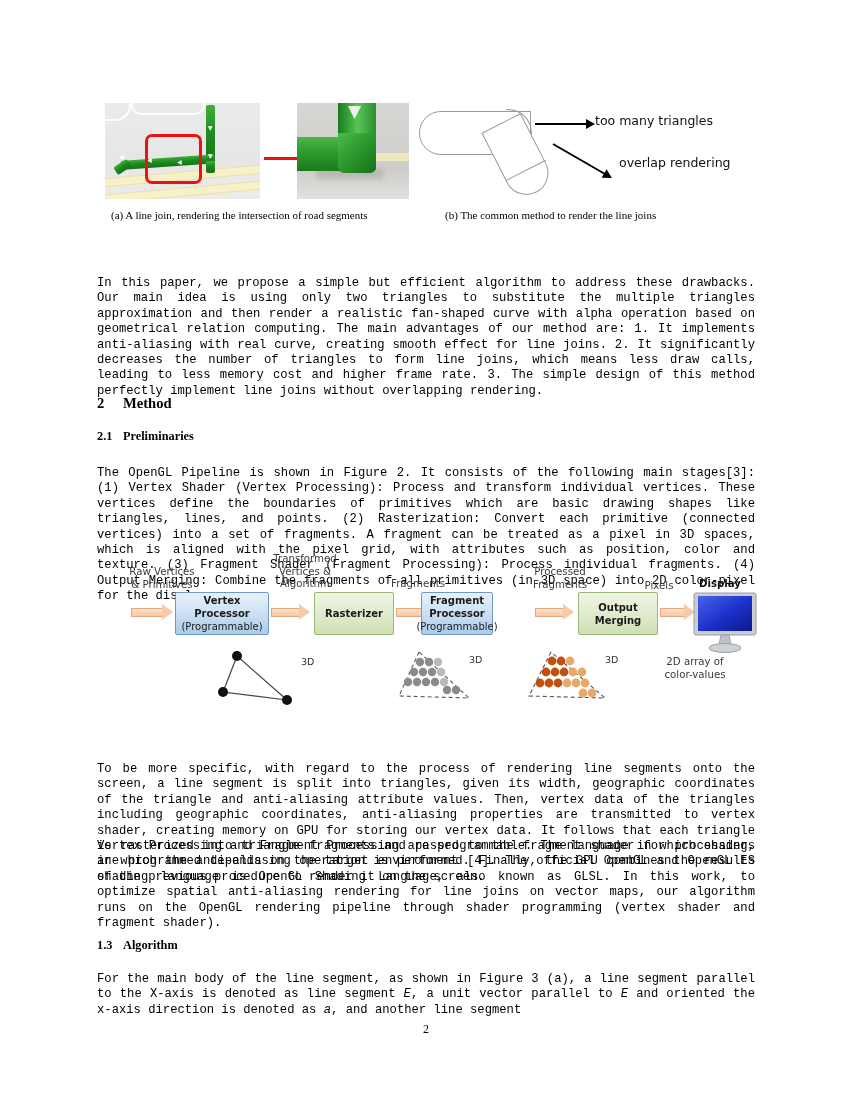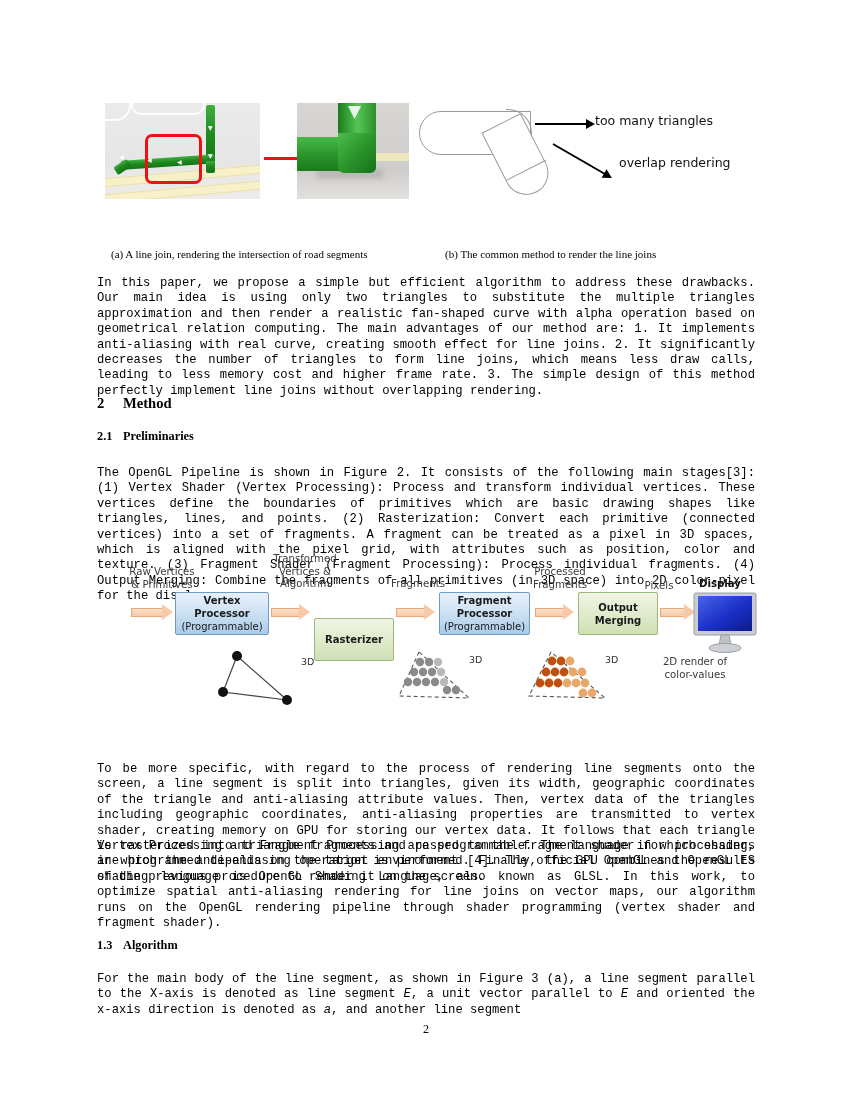--- a/index.html
+++ b/index.html
@@ -259,21 +259,20 @@
     white-space: nowrap;
     text-align: center;
   }
   .cl1 { left: 176px; top: 10px; }
   .cl2 { left: 200px; top: 52px; }
 
   .subcaption {
     position: absolute;
     font-size: 11px;
     white-space: nowrap;
-    margin-top: 39px;
   }
   .subcap-a { left: 14px; top: 106px; }
   .subcap-b { left: 348px; top: 106px; }
   .figcaption {
     position: absolute;
     width: 658px;
     text-align: center;
     font-size: 12.2px;
     top: 131px;
     left: 0;
@@ -512,30 +511,30 @@
           <div>Vertex</div>
           <div>Processor</div>
           <div class="soft">(Programmable)</div>
         </div>
 
         <div class="parrow" style="left:166px; top:49px; width:42px;">
           <div class="shaft" style="width:28px;"></div>
           <div class="head" style="left:28px;"></div>
         </div>
 
-        <div class="pbox pbox-green" style="left:209px; top:36px; width:80px; height:43px;margin-top:26px;">
+        <div class="pbox pbox-green" style="left:209px; top:36px; width:80px; height:43px;">
           <div>Rasterizer</div>
         </div>
 
         <div class="parrow" style="left:291px; top:49px; width:42px;">
           <div class="shaft" style="width:28px;"></div>
           <div class="head" style="left:28px;"></div>
         </div>
 
-        <div class="pbox pbox-blue" style="left:334px; top:36px; width:91px; height:43px;">
+        <div class="pbox pbox-blue" style="left:316px; top:36px; width:72px; height:43px;">
           <div>Fragment</div>
           <div>Processor</div>
           <div class="soft">(Programmable)</div>
         </div>
 
         <div class="parrow" style="left:430px; top:49px; width:42px;">
           <div class="shaft" style="width:28px;"></div>
           <div class="head" style="left:28px;"></div>
         </div>
 
@@ -614,21 +613,21 @@
             <circle cx="42" cy="35" r="4.4"></circle>
               <circle cx="51" cy="35" r="4.4"></circle>
               <circle cx="60" cy="35" r="4.4"></circle>
             <circle cx="58" cy="45" r="4.4"></circle>
               <circle cx="67" cy="45" r="4.4"></circle>
           </g>
         </svg>
         <div class="d3" style="left:500px; top:98px;">3D</div>
 
         <div class="plabel" style="left:540px; top:100px; width:100px;">
-          <div>2D render of</div>
+          <div>2D array of</div>
           <div>color-values</div>
         </div>
       </div>
 
     </div>
 
     <div class="para" style="top:762px;">To be more specific, with regard to the process of rendering line segments onto the screen, a line segment is split into triangles, given its width, geographic coordinates of the triangle and anti-aliasing attribute values. Then, vertex data of the triangles including geographic coordinates, anti-aliasing properties are transmitted to vertex shader, creating memory on GPU for storing our vertex data. It follows that each triangle is rasterized into triangle fragments and passed to the fragment shader for processing, in which the anti-aliasing operation is performed. Finally, the GPU combines the results of the previous procedure to render it on the screen.</div>
 
     <div class="para" style="top:839px;">Vertex Processing and Fragment Processing are programmable. The language in which shaders are programmed depends on the target environment [4]. The official OpenGL and OpenGL ES shading language is OpenGL Shading Language, also known as GLSL. In this work, to optimize spatial anti-aliasing rendering for line joins on vector maps, our algorithm runs on the OpenGL rendering pipeline through shader programming (vertex shader and fragment shader).</div>
 

